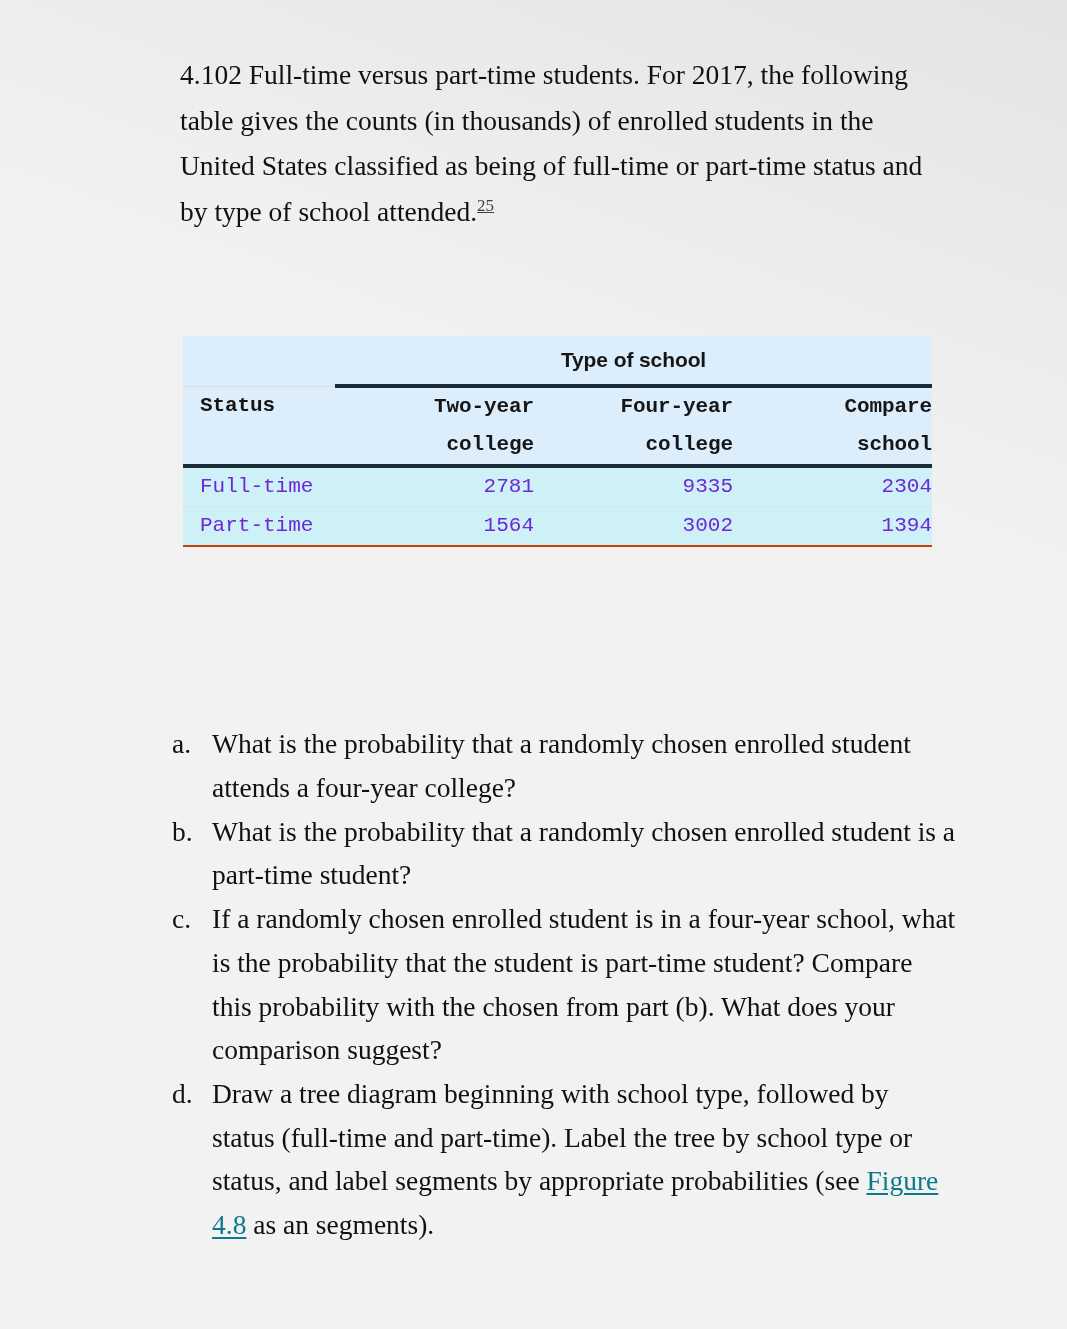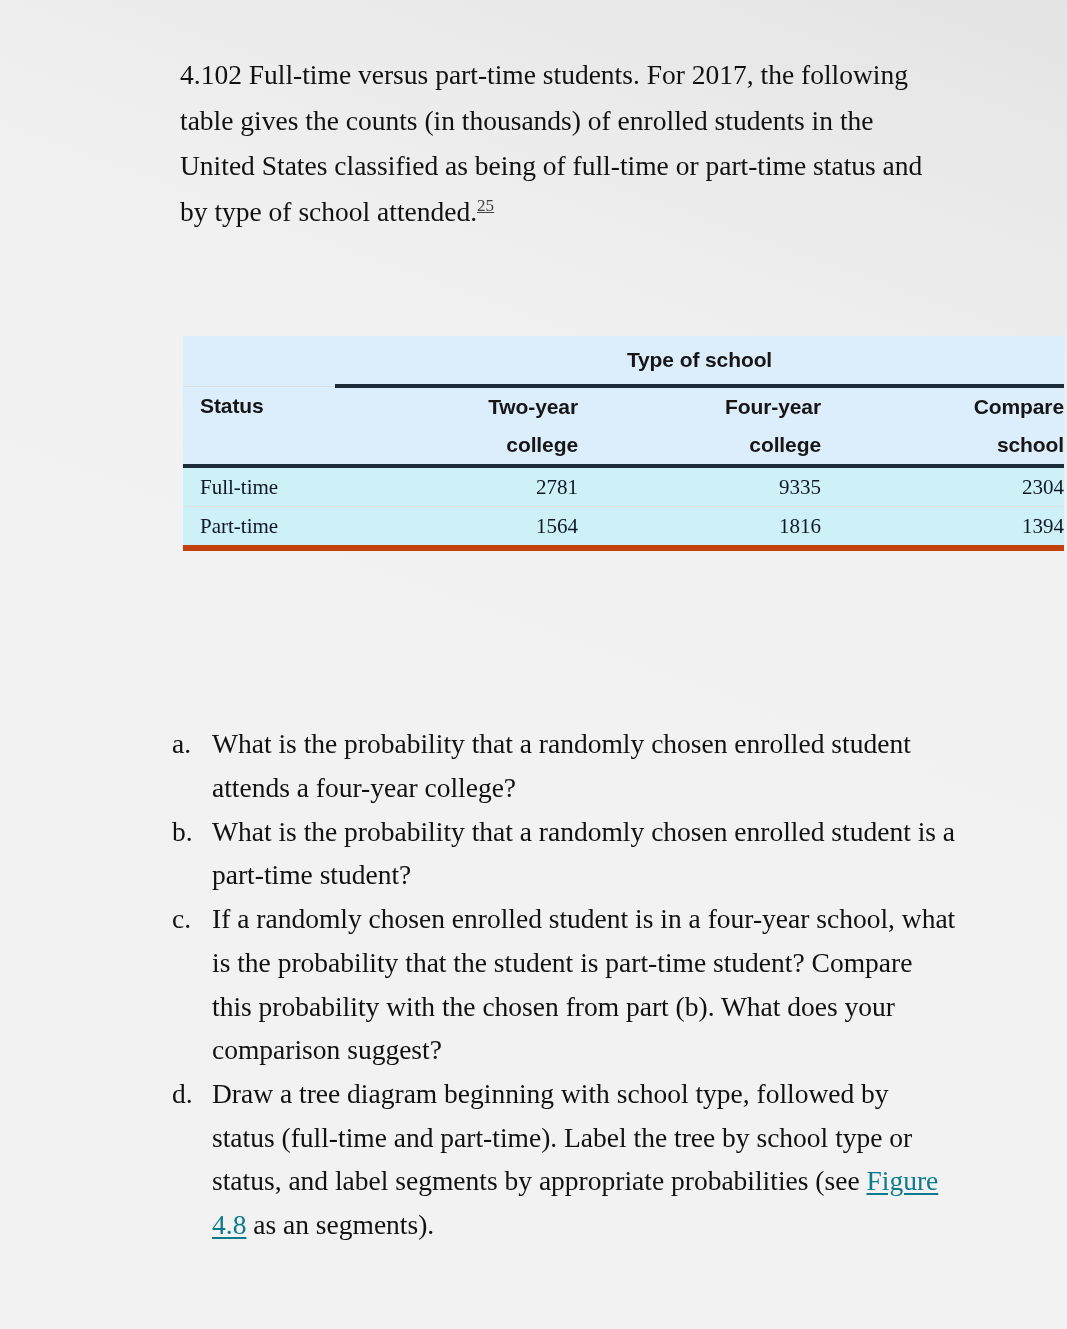--- a/index.html
+++ b/index.html
@@ -53,21 +53,21 @@
 
   
   .table-wrap {
     position: absolute;
     left: 183px;
     top: 336px;
     width: 749px;
   }
   table.data-table {
     border-collapse: collapse;
-    width: 881px;
+    width: 749px;
     table-layout: fixed;
   }
   table.data-table th,
   table.data-table td {
     padding: 0;
     margin: 0;
   }
 
   
   .thead-group th {
@@ -84,21 +84,21 @@
     font-size: 21px;
     color: #161616;
     text-align: center;
     border-bottom: 4px solid #1b2b38;
     letter-spacing: -0.1px;
   }
 
   
   .thead-cols th {
     background: #dcedfb;
-    font-family: Liberation Sans, sans-serif;
+    font-family: Liberation Mono, monospace;
     font-weight: bold;
     font-size: 21px;
     color: #161616;
     vertical-align: top;
     padding-top: 19px;
     padding-bottom: 24px;
     line-height: 38px;
     border-bottom: 4px solid #1b2b38;
     letter-spacing: -0.1px;
   }
@@ -107,40 +107,40 @@
     padding-left: 17px;
   }
   .thead-cols th.col-head {
     text-align: right;
   }
   .col-head span { display: block; }
 
   
   tbody tr td {
     background: #cdf1f6;
-    font-family: Liberation Serif, serif;
+    font-family: Liberation Mono, monospace;
     font-size: 21px;
-    color: #0f172a;
+    color: #6d28d9;
     vertical-align: top;
     padding-top: 18px;
     padding-bottom: 26px;
     line-height: 38px;
   }
   tbody tr td.status-cell {
     text-align: left;
     padding-left: 17px;
   }
   tbody tr td.num-cell {
     text-align: right;
   }
   tbody tr.row-divider td {
     border-top: 1px solid #e0e0e0;
   }
   tbody tr.last-row td {
-    border-bottom: 6px solid #c2410c;
+    border-bottom: 2px solid #c2410c;
   }
 
   
   .question-list {
     position: absolute;
     left: 168px;
     top: 722px;
     width: 790px;
     margin: 0;
     padding: 0;
@@ -206,21 +206,21 @@
       <tbody>
         <tr>
           <td class="status-cell">Full-time</td>
           <td class="num-cell">2781</td>
           <td class="num-cell">9335</td>
           <td class="num-cell">2304</td>
         </tr>
         <tr class="row-divider last-row">
           <td class="status-cell">Part-time</td>
           <td class="num-cell">1564</td>
-          <td class="num-cell">1816</td>
+          <td class="num-cell">3002</td>
           <td class="num-cell">1394</td>
         </tr>
       </tbody>
     </table>
   </div>
 
   <ol class="question-list">
     <li class="question-item">
       <span class="question-marker">a.</span>
       <span class="question-body">What is the probability that a randomly chosen enrolled student attends a four-year college?</span>

